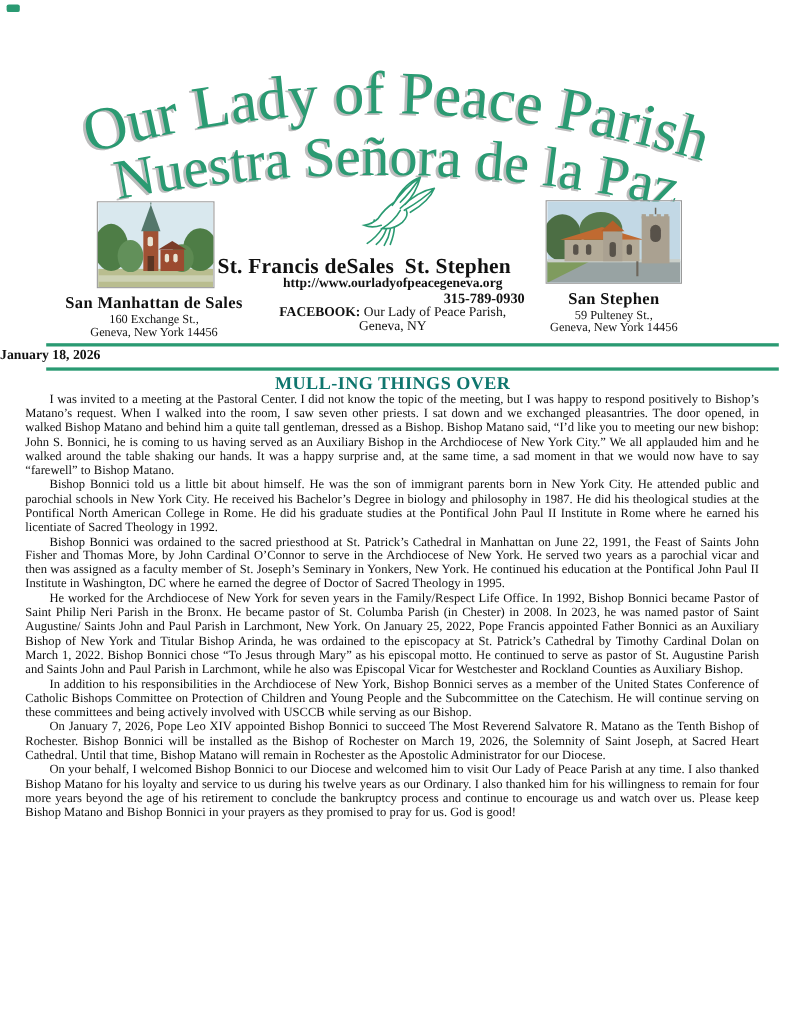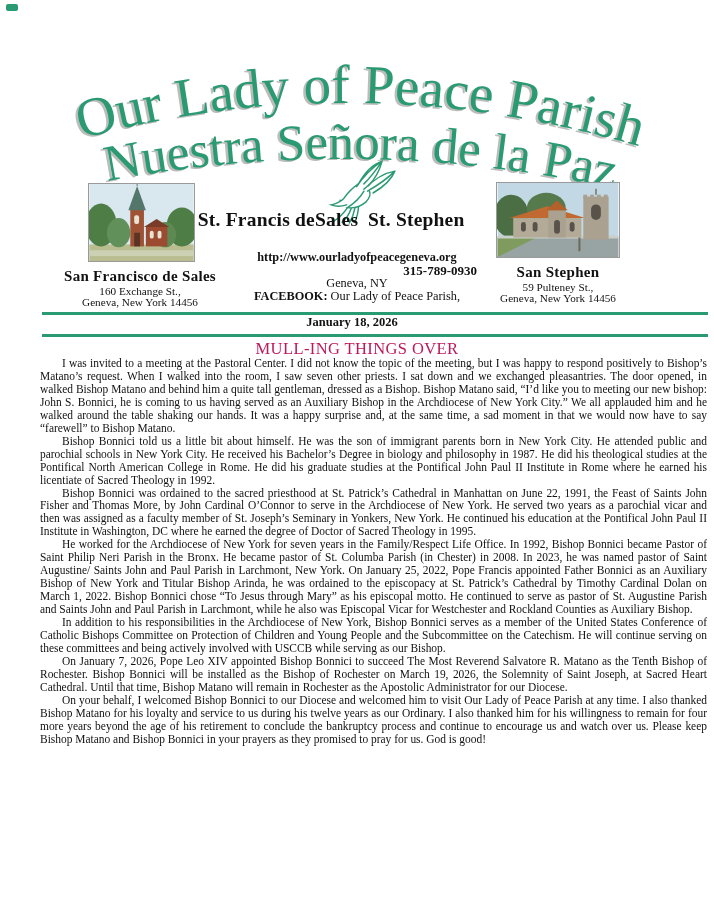--- a/index.html
+++ b/index.html
@@ -19,41 +19,41 @@
   #masthead-svg{left:22px;top:16px;width:670px;height:190px;}
   #masthead-svg text{font-family:"Liberation Serif",serif;}
   .arch-main{fill:#2a9a72;}
   .arch-shadow{fill:#a6a6a6;opacity:.75;}
   
   .photo{border:1px solid #9a9a9a;box-sizing:border-box;}
   #photo-left{left:88px;top:183px;width:107px;height:79px;}
   #photo-right{left:496px;top:182px;width:124px;height:76px;}
   #dove{left:322px;top:156px;width:82px;height:74px;}
   
-  .church-label{font-weight:bold;font-size:19.5px;letter-spacing:.2px;white-space:nowrap;}
+  .church-label{font-weight:bold;font-size:19.5px;letter-spacing:.2px;white-space:nowrap;margin-top:23px;}
   #label-francis{left:178px;top:209px;width:200px;text-align:center;}
   #label-stephen{left:368px;top:209px;width:160px;text-align:left;}
   
   #contact{left:237px;top:251px;width:240px;text-align:center;font-size:12.3px;line-height:13px;}
   #contact .bold{font-weight:bold;}
   #contact .phone{font-size:13px;font-weight:bold;text-align:right;}
   
   .caption{text-align:center;}
   #caption-left{left:30px;top:268px;width:220px;}
   #caption-right{left:452px;top:264px;width:212px;}
   .caption .name{font-weight:bold;font-size:15px;letter-spacing:.3px;margin-bottom:1px;white-space:nowrap;}
   .caption .addr{font-size:11.2px;line-height:10.6px;}
   
   .rule{left:42px;width:666px;height:3px;background:#2a9a72;}
   #rule-top{top:312px;}
   #rule-bottom{top:334px;}
-  #date-line{left:0;top:315px;width:704px;text-align:center;font-weight:bold;font-size:12.5px;}
+  #date-line{left:0;top:315px;width:704px;text-align:left;font-weight:bold;font-size:12.5px;}
   
-  #headline{left:0;top:339px;width:714px;text-align:center;color:#be185d;font-weight:normal;font-size:16.5px;letter-spacing:.4px;}
-  #body-text{left:40px;top:357px;width:667px;font-size:11.45px;line-height:12.95px;text-align:justify;}
+  #headline{left:0;top:339px;width:714px;text-align:center;color:#0f766e;font-weight:bold;font-size:16.5px;letter-spacing:.4px;}
+  #body-text{left:23px;top:357px;width:667px;font-size:11.45px;line-height:12.95px;text-align:justify;}
   #body-text p{margin:0;text-indent:22px;}
 </style>
 </head>
 <body>
 
 <div id="page">
 
   <div id="corner-mark" class="abs"></div>
 
   <svg id="masthead-svg" class="abs" viewBox="0 0 670 190">
@@ -131,26 +131,26 @@
     <rect x="74" y="40" width="5" height="10" rx="2.5" fill="#58524a"></rect>
     <line x1="84" y1="56" x2="84" y2="70" stroke="#6e675c" stroke-width="2"></line>
   </svg>
 
   <div id="label-francis" class="abs church-label">St. Francis deSales</div>
   <div id="label-stephen" class="abs church-label">St. Stephen</div>
 
   <div id="contact" class="abs">
     <div class="bold">http://www.ourladyofpeacegeneva.org</div>
     <div class="phone">315-789-0930</div>
+    <div><span class="bold">FACEBOOK:</span><span> Our Lady of Peace Parish,</span></div>
     <div>Geneva, NY</div>
-    <div><span class="bold">FACEBOOK:</span><span> Our Lady of Peace Parish,</span></div>
   </div>
 
   <div id="caption-left" class="abs caption">
-    <div class="name">San Francisco de Sales</div>
+    <div class="name">San Manhattan de Sales</div>
     <div class="addr">160 Exchange St.,</div>
     <div class="addr">Geneva, New York 14456</div>
   </div>
   <div id="caption-right" class="abs caption">
     <div class="name">San Stephen</div>
     <div class="addr">59 Pulteney St.,</div>
     <div class="addr">Geneva, New York 14456</div>
   </div>
 
   <div id="rule-top" class="abs rule"></div>

